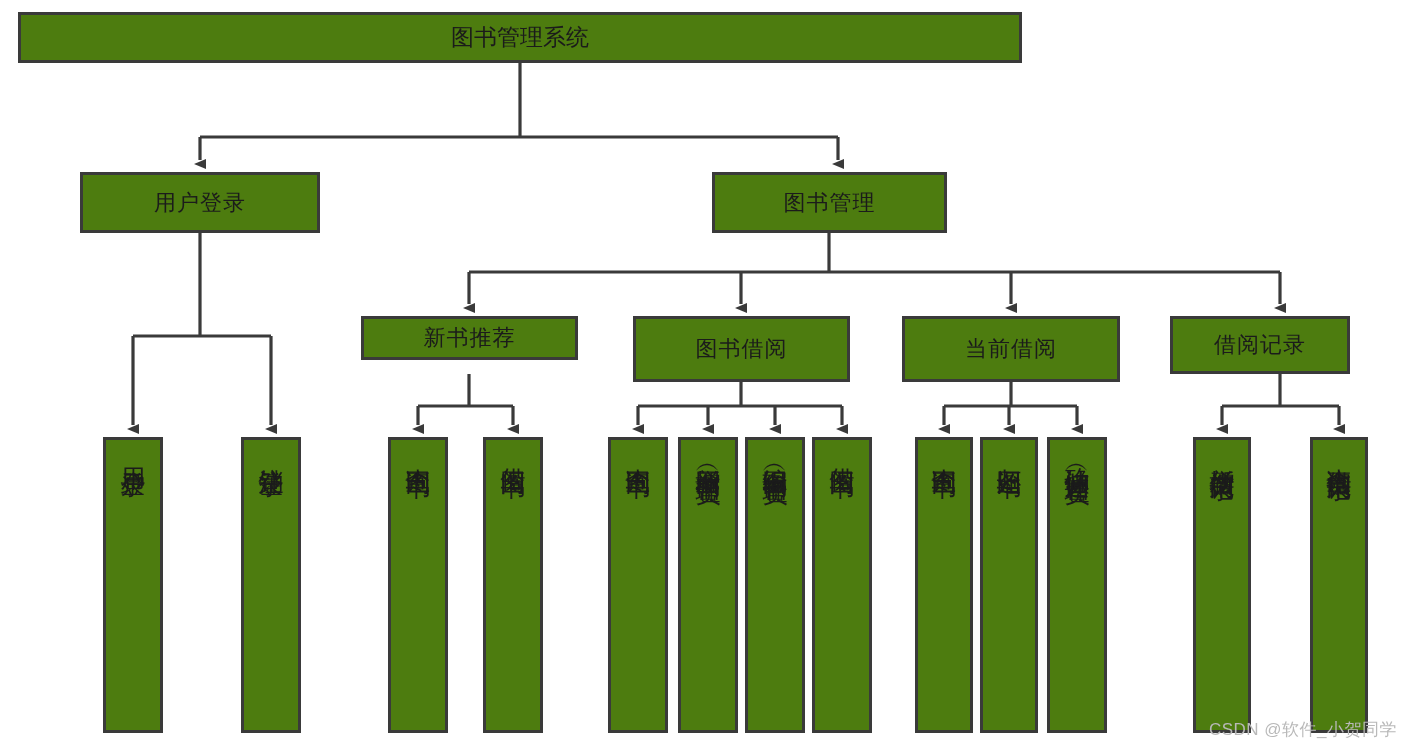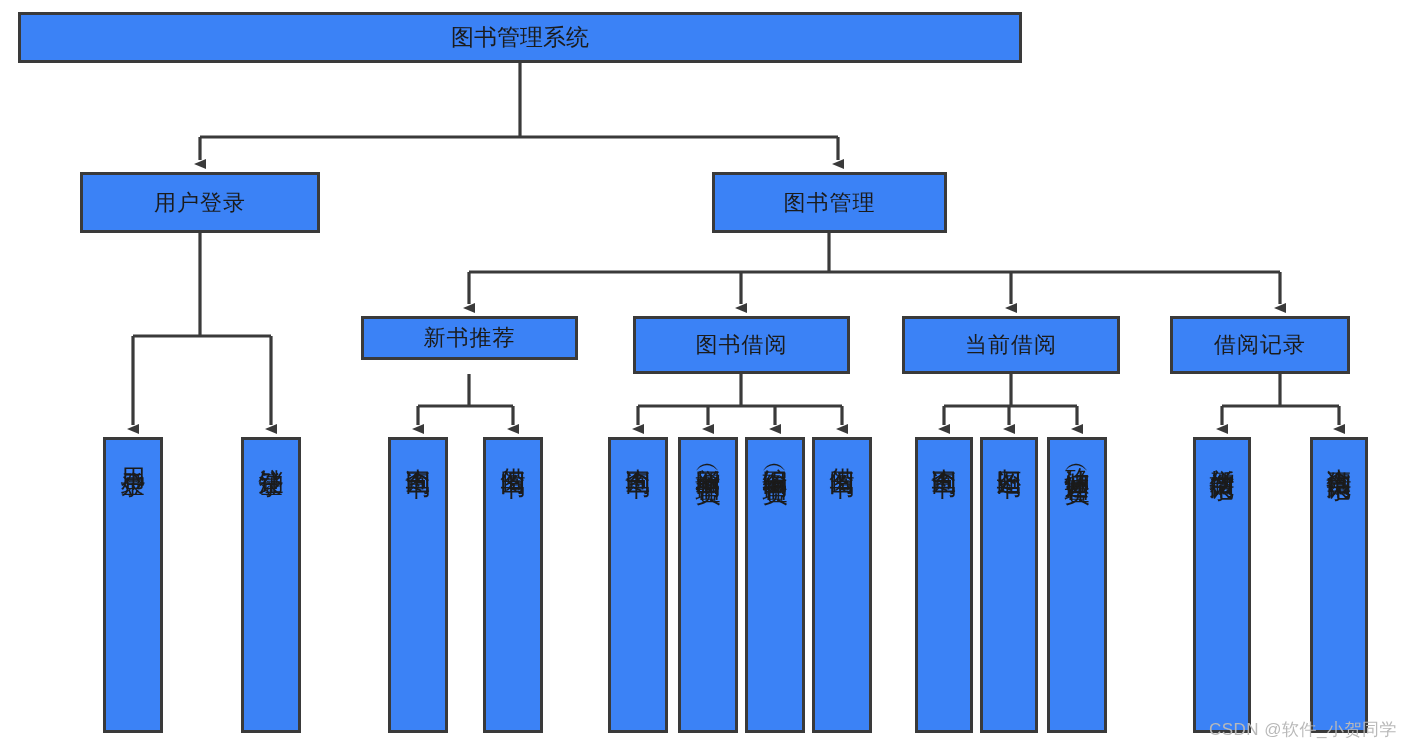--- a/index.html
+++ b/index.html
@@ -21,21 +21,21 @@
     position: absolute;
     left: 0;
     top: 0;
     width: 1405px;
     height: 747px;
     pointer-events: none;
   }
   .node {
     position: absolute;
     box-sizing: border-box;
-    background: #3b82f6;
+    background: #4d7c0f;
     border: 3px solid #3a3a3a;
     display: flex;
     align-items: center;
     justify-content: center;
     color: #1b1b1b;
   }
   .node.h {
     font-size: 22px;
     letter-spacing: 1px;
   }
@@ -129,24 +129,24 @@
   <div class="node h" style="left:80px; top:172px; width:240px; height:61px;">
     <span>用户登录</span>
   </div>
   <div class="node h" style="left:712px; top:172px; width:235px; height:61px;">
     <span>图书管理</span>
   </div>
 
   <div class="node h" style="left:361px; top:316px; width:217px; height:44px;">
     <span>新书推荐</span>
   </div>
-  <div class="node h" style="left:633px; top:316px; width:217px; height:58px;">
+  <div class="node h" style="left:633px; top:316px; width:217px; height:66px;">
     <span>图书借阅</span>
   </div>
-  <div class="node h" style="left:902px; top:316px; width:218px; height:58px;">
+  <div class="node h" style="left:902px; top:316px; width:218px; height:66px;">
     <span>当前借阅</span>
   </div>
   <div class="node h" style="left:1170px; top:316px; width:180px; height:58px;">
     <span>借阅记录</span>
   </div>
 
   <div class="node leaf" style="left:103px; top:437px; width:60px; height:296px;">
     <span class="vtext">用户登录</span>
   </div>
   <div class="node leaf" style="left:241px; top:437px; width:60px; height:296px;">

